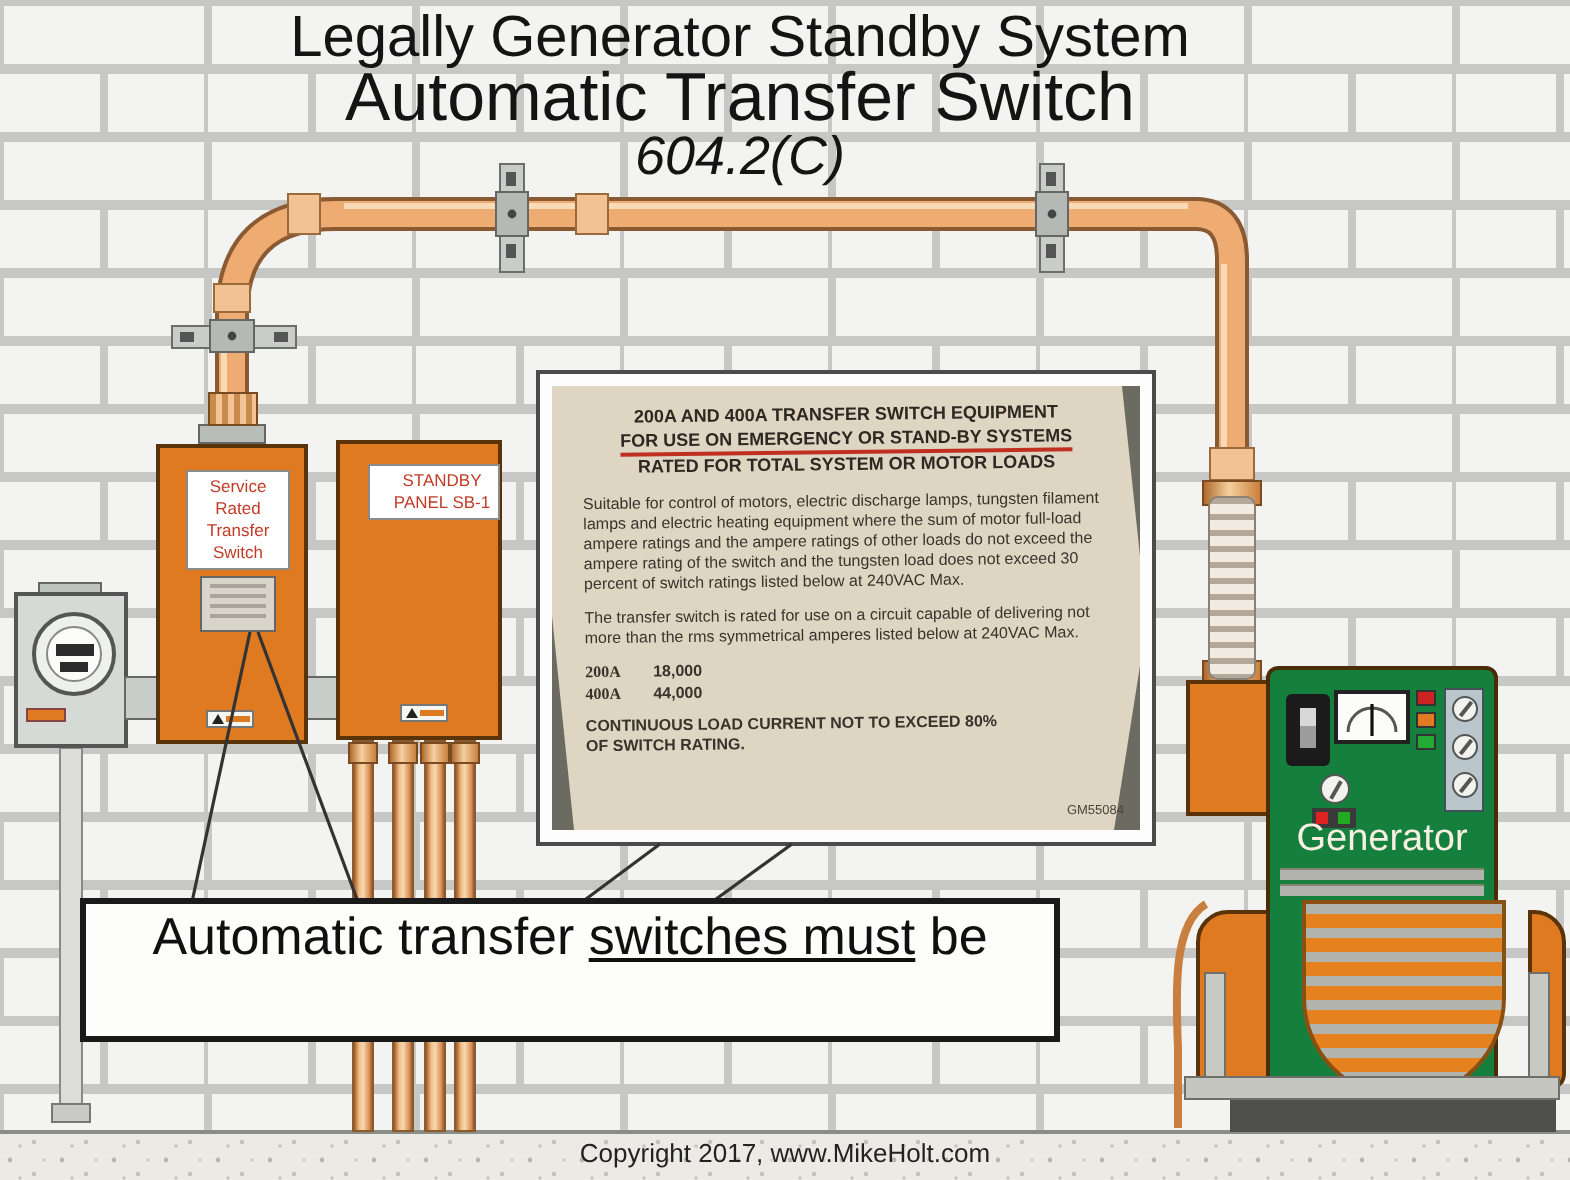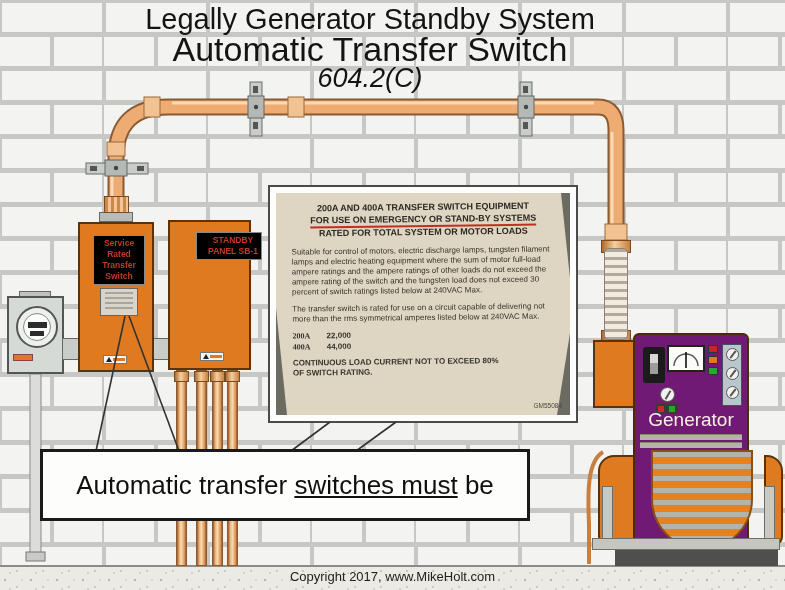--- a/index.html
+++ b/index.html
@@ -9,22 +9,22 @@
   svg.layer{position:absolute;left:0;top:0;pointer-events:none;}
 
   
   #title{left:0;top:4px;width:740px;text-align:center;color:#141414;}
   #title .t1{font-size:29px;line-height:30px;}
   #title .t2{font-size:34px;line-height:30px;}
   #title .t3{font-size:27px;line-height:29px;font-style:italic;}
 
   
   .orange{background:#e07a20;border:2px solid #5a3408;box-sizing:border-box;}
-  .paneltag{position:absolute;background:#000000;border:1px solid #8a8a8a;
-    color:#c23b25;font-weight:bold;font-size:8.5px;line-height:1.3;
+  .paneltag{position:absolute;background:#ffffff;border:1px solid #8a8a8a;
+    color:#c23b25;font-weight:normal;font-size:8.5px;line-height:1.3;
     text-align:center;white-space:pre-line;padding:2px 3px;}
   .warnlabel{position:absolute;width:24px;height:9px;background:#f5f5f2;border:1px solid #777;box-sizing:border-box;}
   .warnlabel .tri{position:absolute;left:2px;top:1px;width:0;height:0;
     border-left:3px solid transparent;border-right:3px solid transparent;border-bottom:5px solid #222;}
   .warnlabel .bar{position:absolute;left:9px;top:2px;right:1px;height:3px;background:#e07a20;}
 
   
   #nameplate{left:100px;top:288px;width:36px;height:26px;background:#d8d4ca;border:1px solid #666;}
   #nameplate i{display:block;height:2px;background:#a9a59b;margin:3px 4px 0 4px;}
 
@@ -48,21 +48,21 @@
     background:repeating-linear-gradient(90deg,#c98a4e 0 3px,#f2c496 3px 6px);}
 
   
   #flex{left:604px;top:248px;width:24px;height:92px;border:1px solid #8a8177;border-radius:5px;box-sizing:border-box;
     background:repeating-linear-gradient(180deg,#b3a899 0 3px,#f1ebe2 3px 8px);}
   .flexcon{position:absolute;left:601px;width:30px;height:13px;background:linear-gradient(90deg,#b06a2e,#f6cf9e 45%,#c9803d);border:1px solid #7a4a20;box-sizing:border-box;}
 
   
   .gshoulder{background:#e07a20;border:2px solid #5a3408;box-sizing:border-box;}
   .gleg{position:absolute;width:11px;height:60px;background:#c9c9c4;border:1px solid #6e6e6a;box-sizing:border-box;}
-  #genbody{left:633px;top:333px;width:116px;height:219px;background:#701a75;border:2px solid #4a2c08;border-radius:6px 6px 0 0;box-sizing:border-box;}
+  #genbody{left:633px;top:333px;width:116px;height:219px;background:#15803d;border:2px solid #4a2c08;border-radius:6px 6px 0 0;box-sizing:border-box;}
   #switchhouse{position:absolute;left:8px;top:12px;width:22px;height:36px;background:#1b1b1b;border-radius:3px;}
   #rocker{position:absolute;left:7px;top:7px;width:8px;height:20px;background:#9c9c9c;}
   #rocker:before{content:"";position:absolute;left:0;top:0;width:8px;height:9px;background:#d8d8d8;}
   #gauge{position:absolute;left:32px;top:10px;width:38px;height:27px;background:#fcfcfa;border:2px solid #222;box-sizing:border-box;}
   .light{position:absolute;left:73px;width:10px;height:8px;border:1px solid #333;box-sizing:border-box;}
   #knobpanel{position:absolute;left:87px;top:9px;width:20px;height:62px;background:#b9c6cc;border:1px solid #44505a;box-sizing:border-box;}
   .knob{position:absolute;width:13px;height:13px;border-radius:50%;background:#f2f2ee;border:1px solid #555;box-sizing:border-box;}
   .knob i{position:absolute;left:5px;top:1px;width:2px;height:9px;background:#555;transform:rotate(38deg);}
   #minidial{position:absolute;left:25px;top:52px;width:15px;height:15px;border-radius:50%;background:#f2f2ee;border:1px solid #555;box-sizing:border-box;}
   #minidial i{position:absolute;left:6px;top:2px;width:2px;height:10px;background:#555;transform:rotate(30deg);}
@@ -84,21 +84,21 @@
   .ph .u{display:inline-block;border-bottom:2px solid #c03020;padding-bottom:0px;}
   .pp{font-size:8px;line-height:1.25;margin-top:7px;text-align:left;}
   .prow{font-size:8px;font-weight:bold;margin-top:2px;}
   .prow .a{display:inline-block;width:34px;font-family:Liberation Serif, serif;}
   .pfoot{font-size:8px;font-weight:bold;margin-top:7px;line-height:1.3;}
   #partnum{position:absolute;right:8px;bottom:6px;font-size:6.5px;color:#4a463e;}
   .wedge{position:absolute;background:#6b6b62;}
 
   
   #callout{left:40px;top:449px;width:490px;height:72px;background:#fdfdfc;border:3px solid #1a1a1a;box-sizing:border-box;
-    display:flex;flex-direction:column;justify-content:center;text-align:center;color:#101010;font-size:26px;line-height:32px;}
+    display:flex;flex-direction:row;justify-content:center;text-align:center;color:#101010;font-size:26px;line-height:32px;}
   #callout .ul{text-decoration:underline;}
 
   #copyright{left:0;top:569px;width:785px;text-align:center;font-size:13px;color:#222;}
 </style>
 </head>
 <body>
 
 <div id="canvas">
 
   <svg class="layer" width="785" height="590">
@@ -199,21 +199,21 @@
       </div>
   </div>
   <div id="nameplate" class="abs">
       <i></i>
       <i></i>
       <i></i>
       <i></i>
     </div>
 
   <div class="orange abs" style="left:168px;top:220px;width:83px;height:150px;">
-    <div class="paneltag" style="left:26px;top:10px;width:50px;padding-left:11px;">STANDBY
+    <div class="paneltag" style="left:14px;top:10px;width:50px;padding-left:11px;">STANDBY
 PANEL SB-1</div>
     <div class="warnlabel" style="left:30px;top:130px;">
         <span class="tri"></span>
         <span class="bar"></span>
       </div>
   </div>
 
   <div class="flexcon abs" style="top:240px;"></div>
   <div class="flexcon abs" style="top:330px;"></div>
   <div id="flex" class="abs"></div>
@@ -269,21 +269,21 @@
       <div class="wedge" style="right:0;top:140px;bottom:0;width:13px;clip-path:polygon(100% 0,100% 100%,0 100%);"></div>
       <div id="platecontent">
         <div class="ph">
           <div>200A AND 400A TRANSFER SWITCH EQUIPMENT</div>
           <div><span class="u">FOR USE ON EMERGENCY OR STAND-BY SYSTEMS</span></div>
           <div>RATED FOR TOTAL SYSTEM OR MOTOR LOADS</div>
         </div>
         <div class="pp">Suitable for control of motors, electric discharge lamps, tungsten filament lamps and electric heating equipment where the sum of motor full-load ampere ratings and the ampere ratings of other loads do not exceed the ampere rating of the switch and the tungsten load does not exceed 30 percent of switch ratings listed below at 240VAC Max.</div>
         <div class="pp">The transfer switch is rated for use on a circuit capable of delivering not more than the rms symmetrical amperes listed below at 240VAC Max.</div>
         <div style="margin-top:7px;">
-          <div class="prow"><span class="a">200A</span><span>22,000</span></div>
+          <div class="prow"><span class="a">200A</span><span>18,000</span></div>
           <div class="prow"><span class="a">400A</span><span>44,000</span></div>
         </div>
         <div class="pfoot">
           <div>CONTINUOUS LOAD CURRENT NOT TO EXCEED 80%</div>
           <div>OF SWITCH RATING.</div>
         </div>
       </div>
       <div id="partnum">GM55084</div>
     </div>
   </div>

